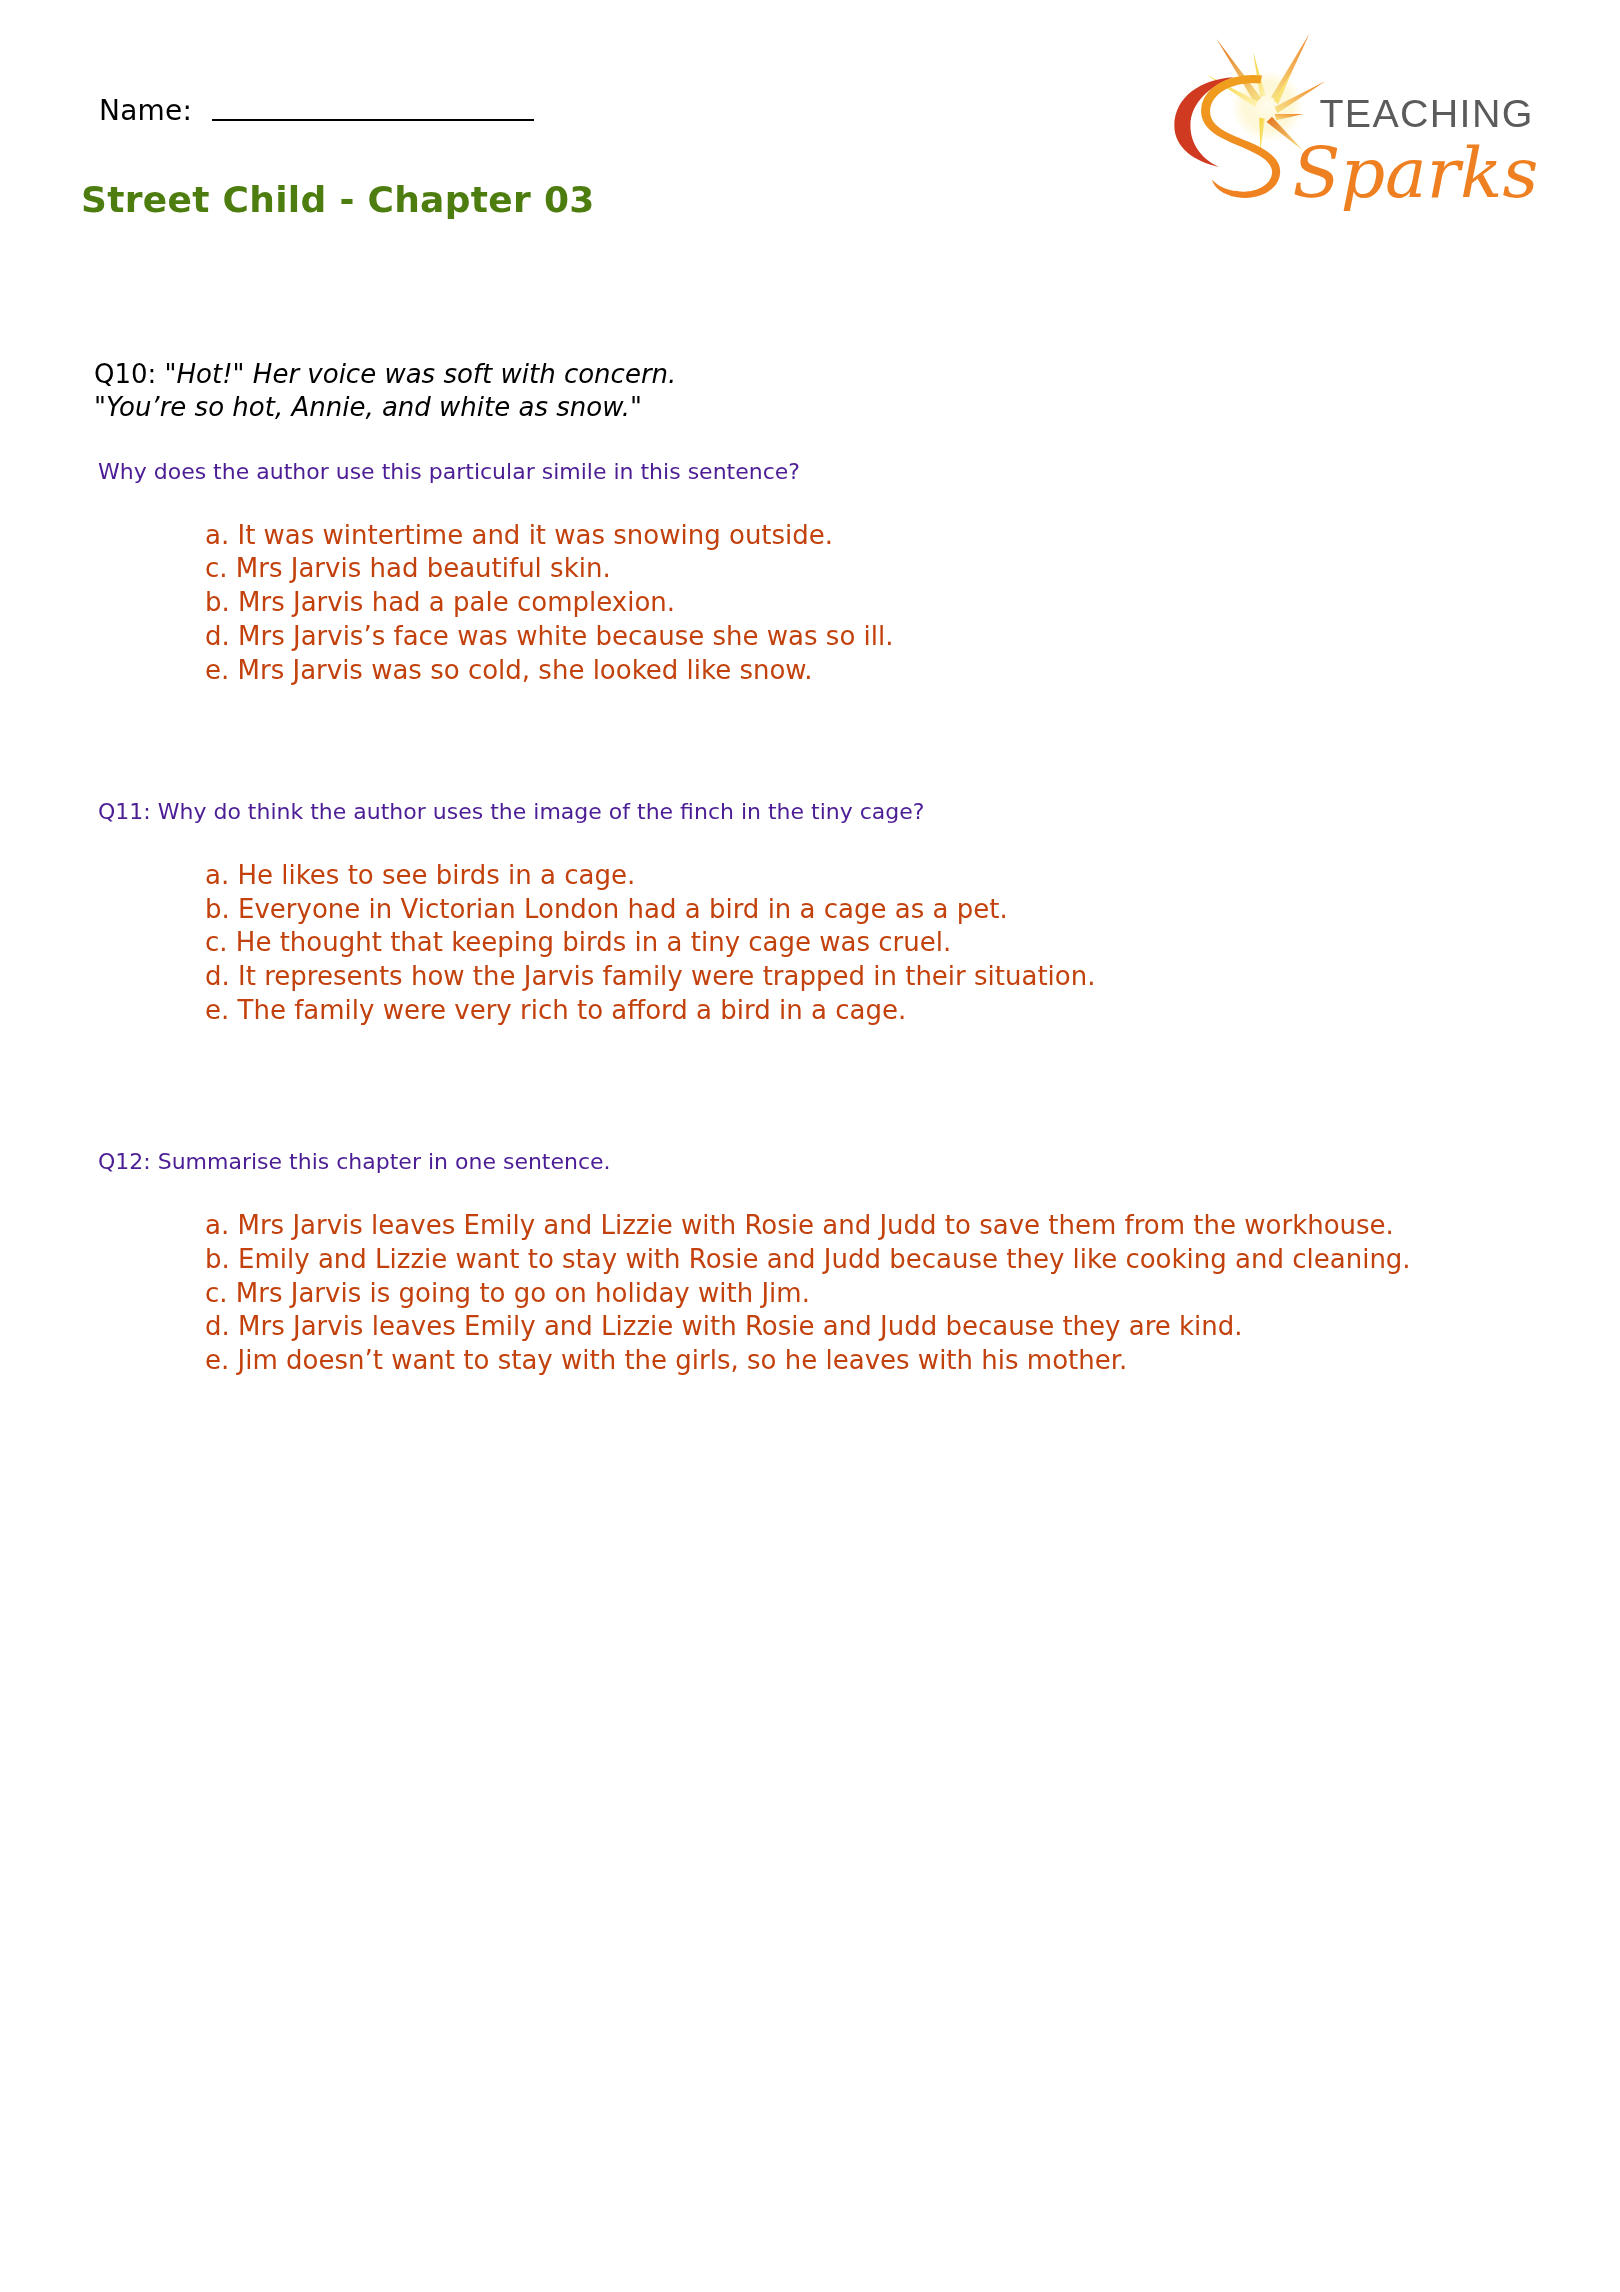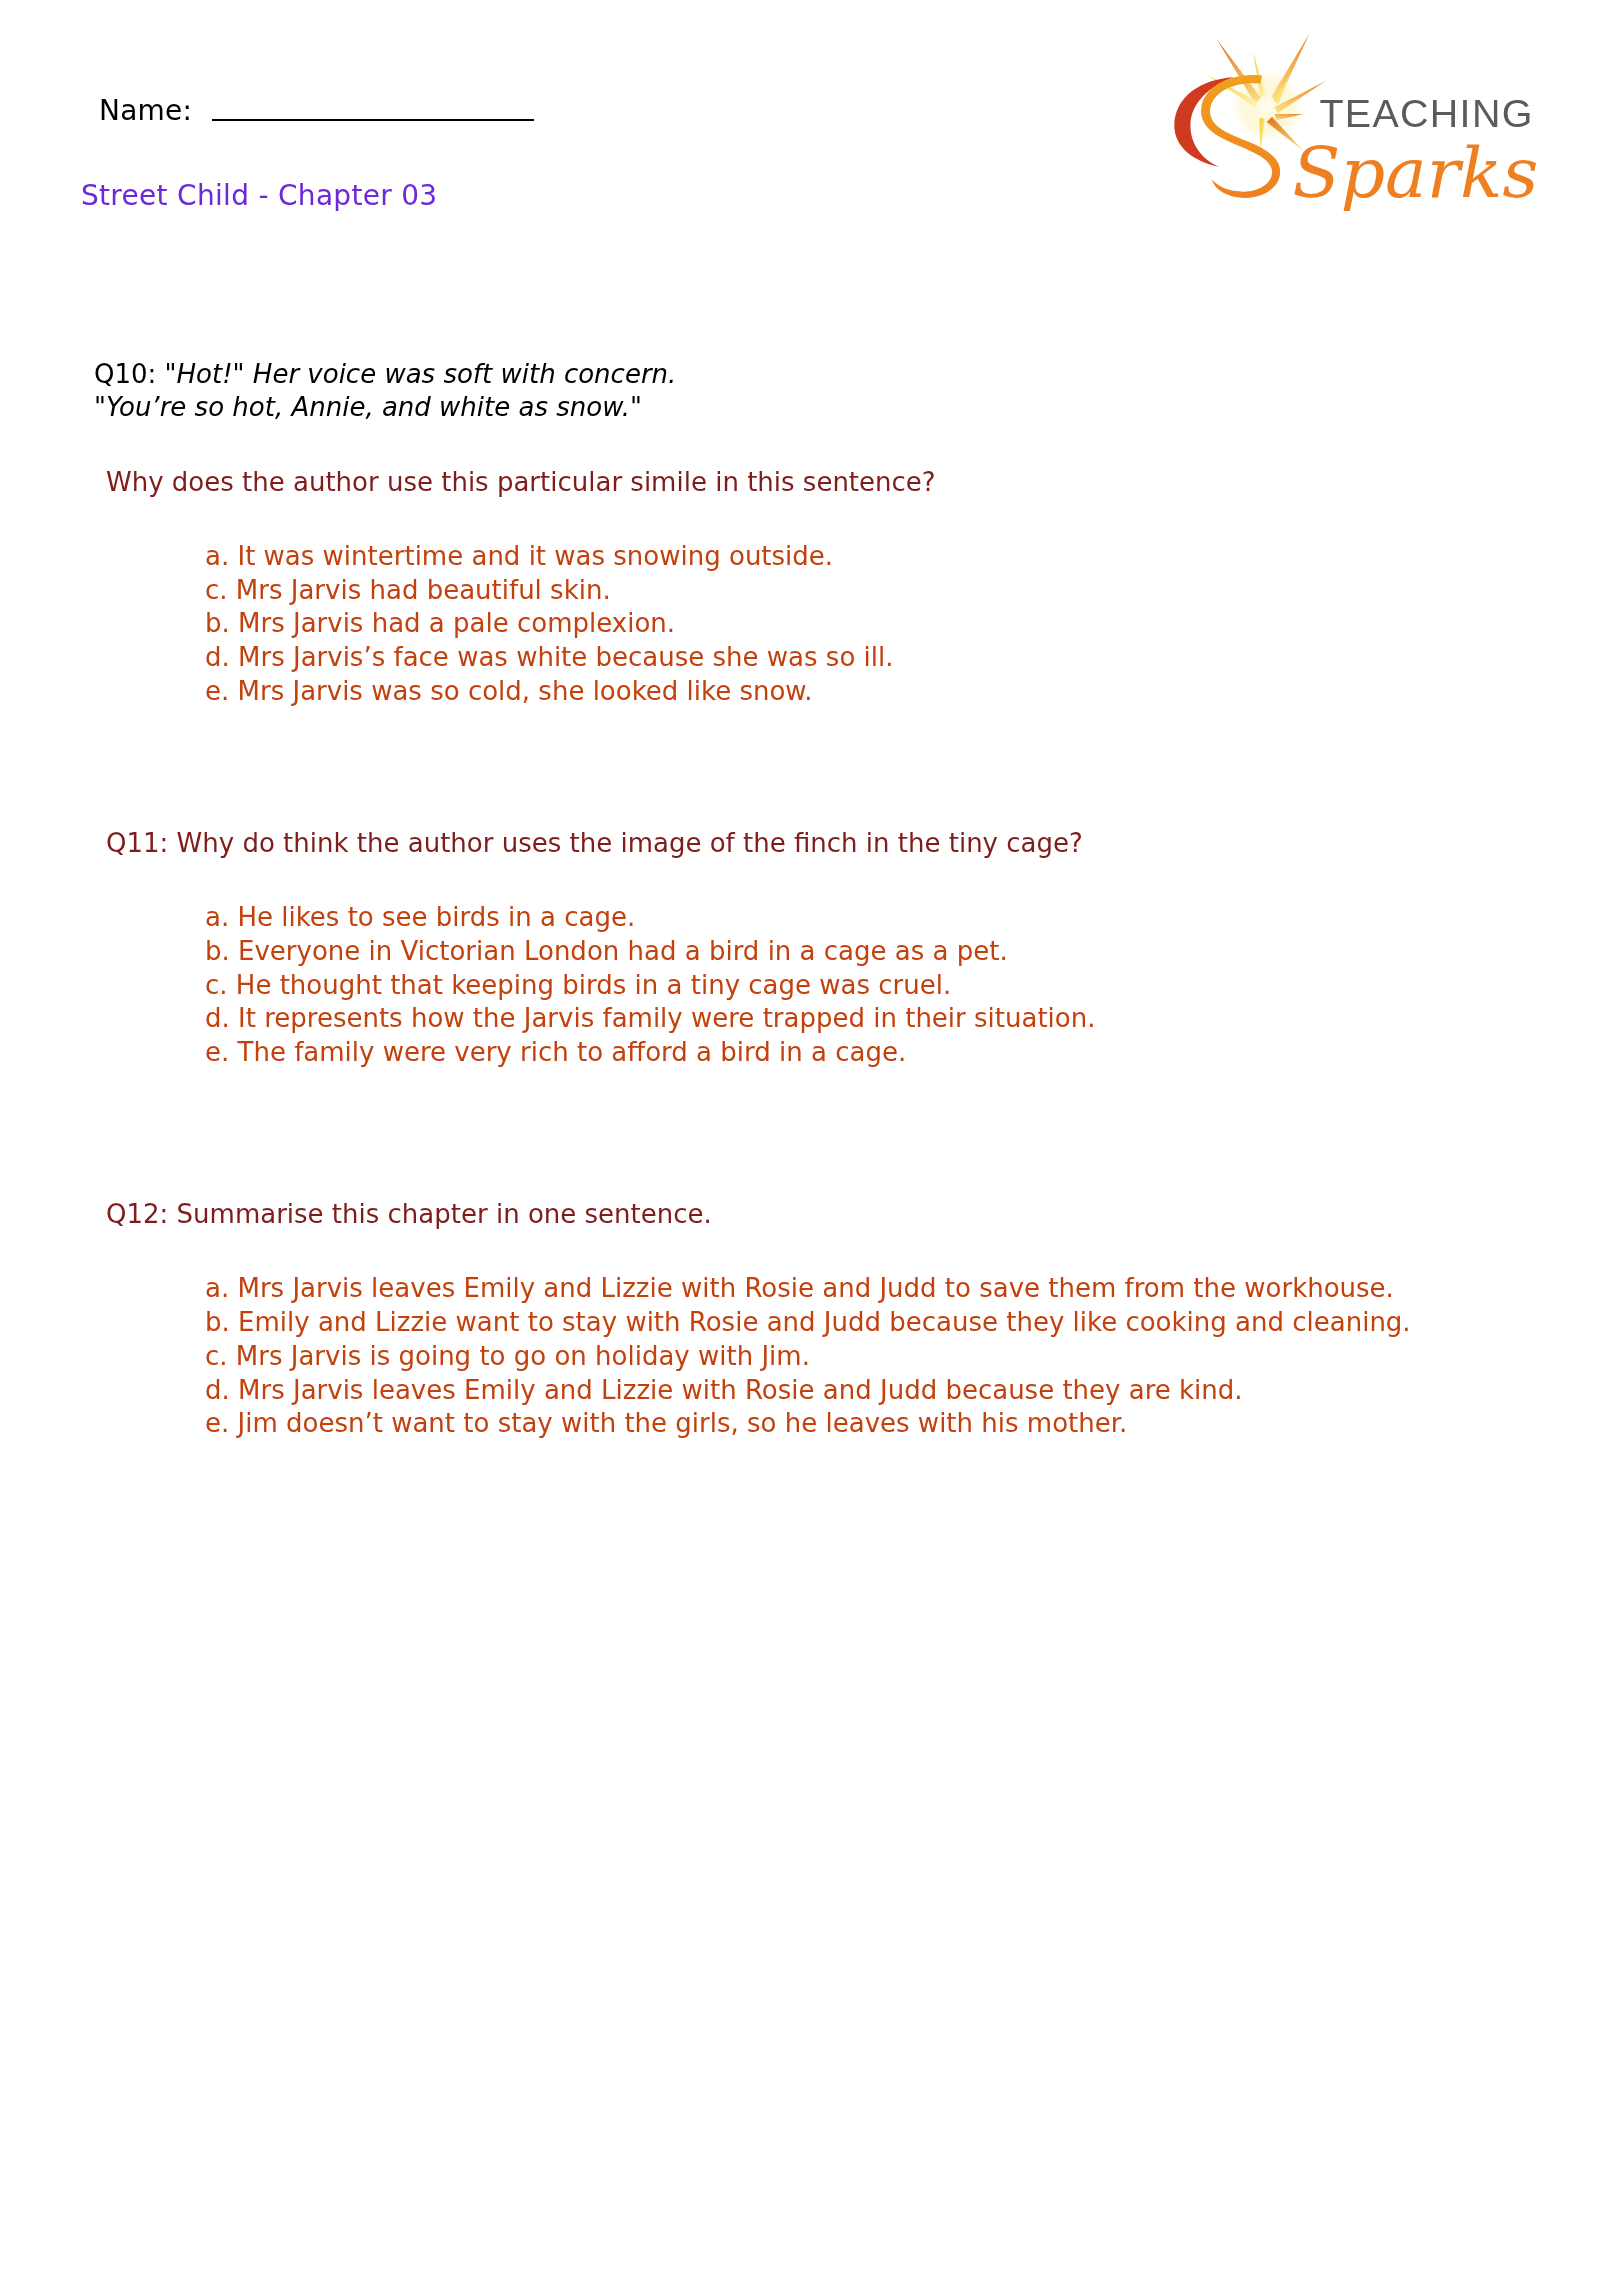--- a/index.html
+++ b/index.html
@@ -45,24 +45,24 @@
     width: 322px;
     height: 0;
     border-bottom: 2.7px solid #000;
     margin-left: 19.7px;
     margin-bottom: 3.6px;
   }
   .doc-title {
     position: absolute;
     left: 81px;
     top: 179px;
-    font-size: 28px;
-    font-weight: normal;
+    font-size: 36px;
+    font-weight: bold;
     letter-spacing: 0.3px;
-    color: #6d28d9;
+    color: #4d7c0f;
     white-space: nowrap;
   }
 
   
   .logo {
     position: absolute;
     left: 1160px;
     top: 18px;
     width: 403px;
     height: 193px;
@@ -94,24 +94,24 @@
     font-style: italic;
   }
   .qline2 {
     font-size: 26px;
     line-height: 1.28;
     font-style: italic;
     margin: 0;
     color: #000;
   }
   .qprompt {
-    font-size: 26px;
+    font-size: 22px;
     line-height: 1.28;
-    margin: 12px;
-    color: #7f1d1d;
+    margin: 4px;
+    color: #4c1d95;
   }
   .options {
     margin: 0;
     padding: 0;
     list-style: none;
   }
   .option {
     font-size: 26px;
     line-height: 1.30;
     margin: 0;

